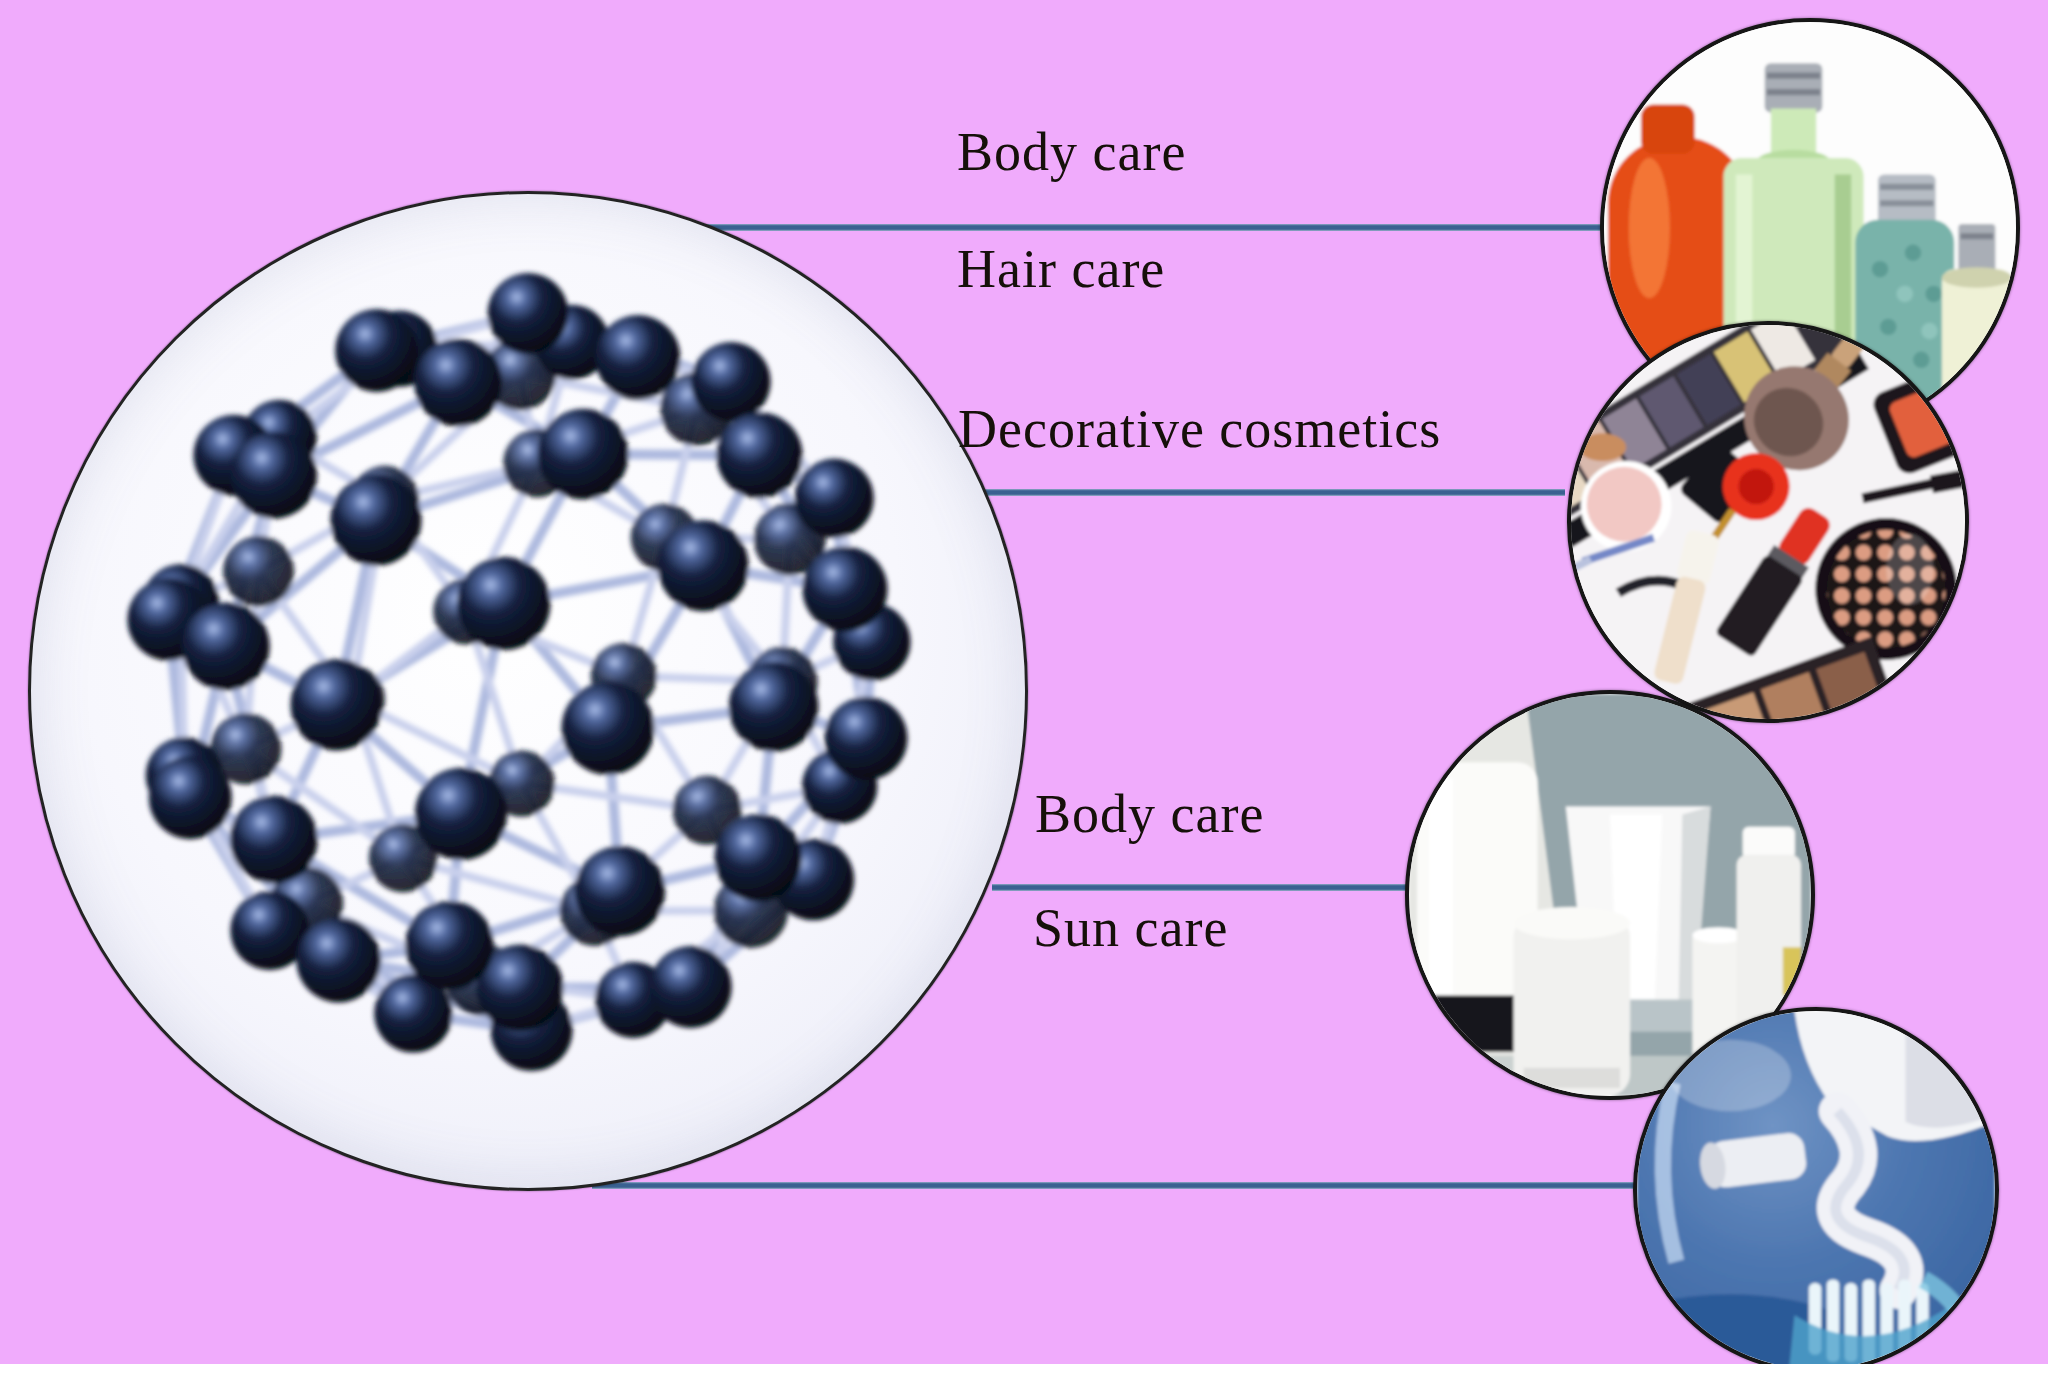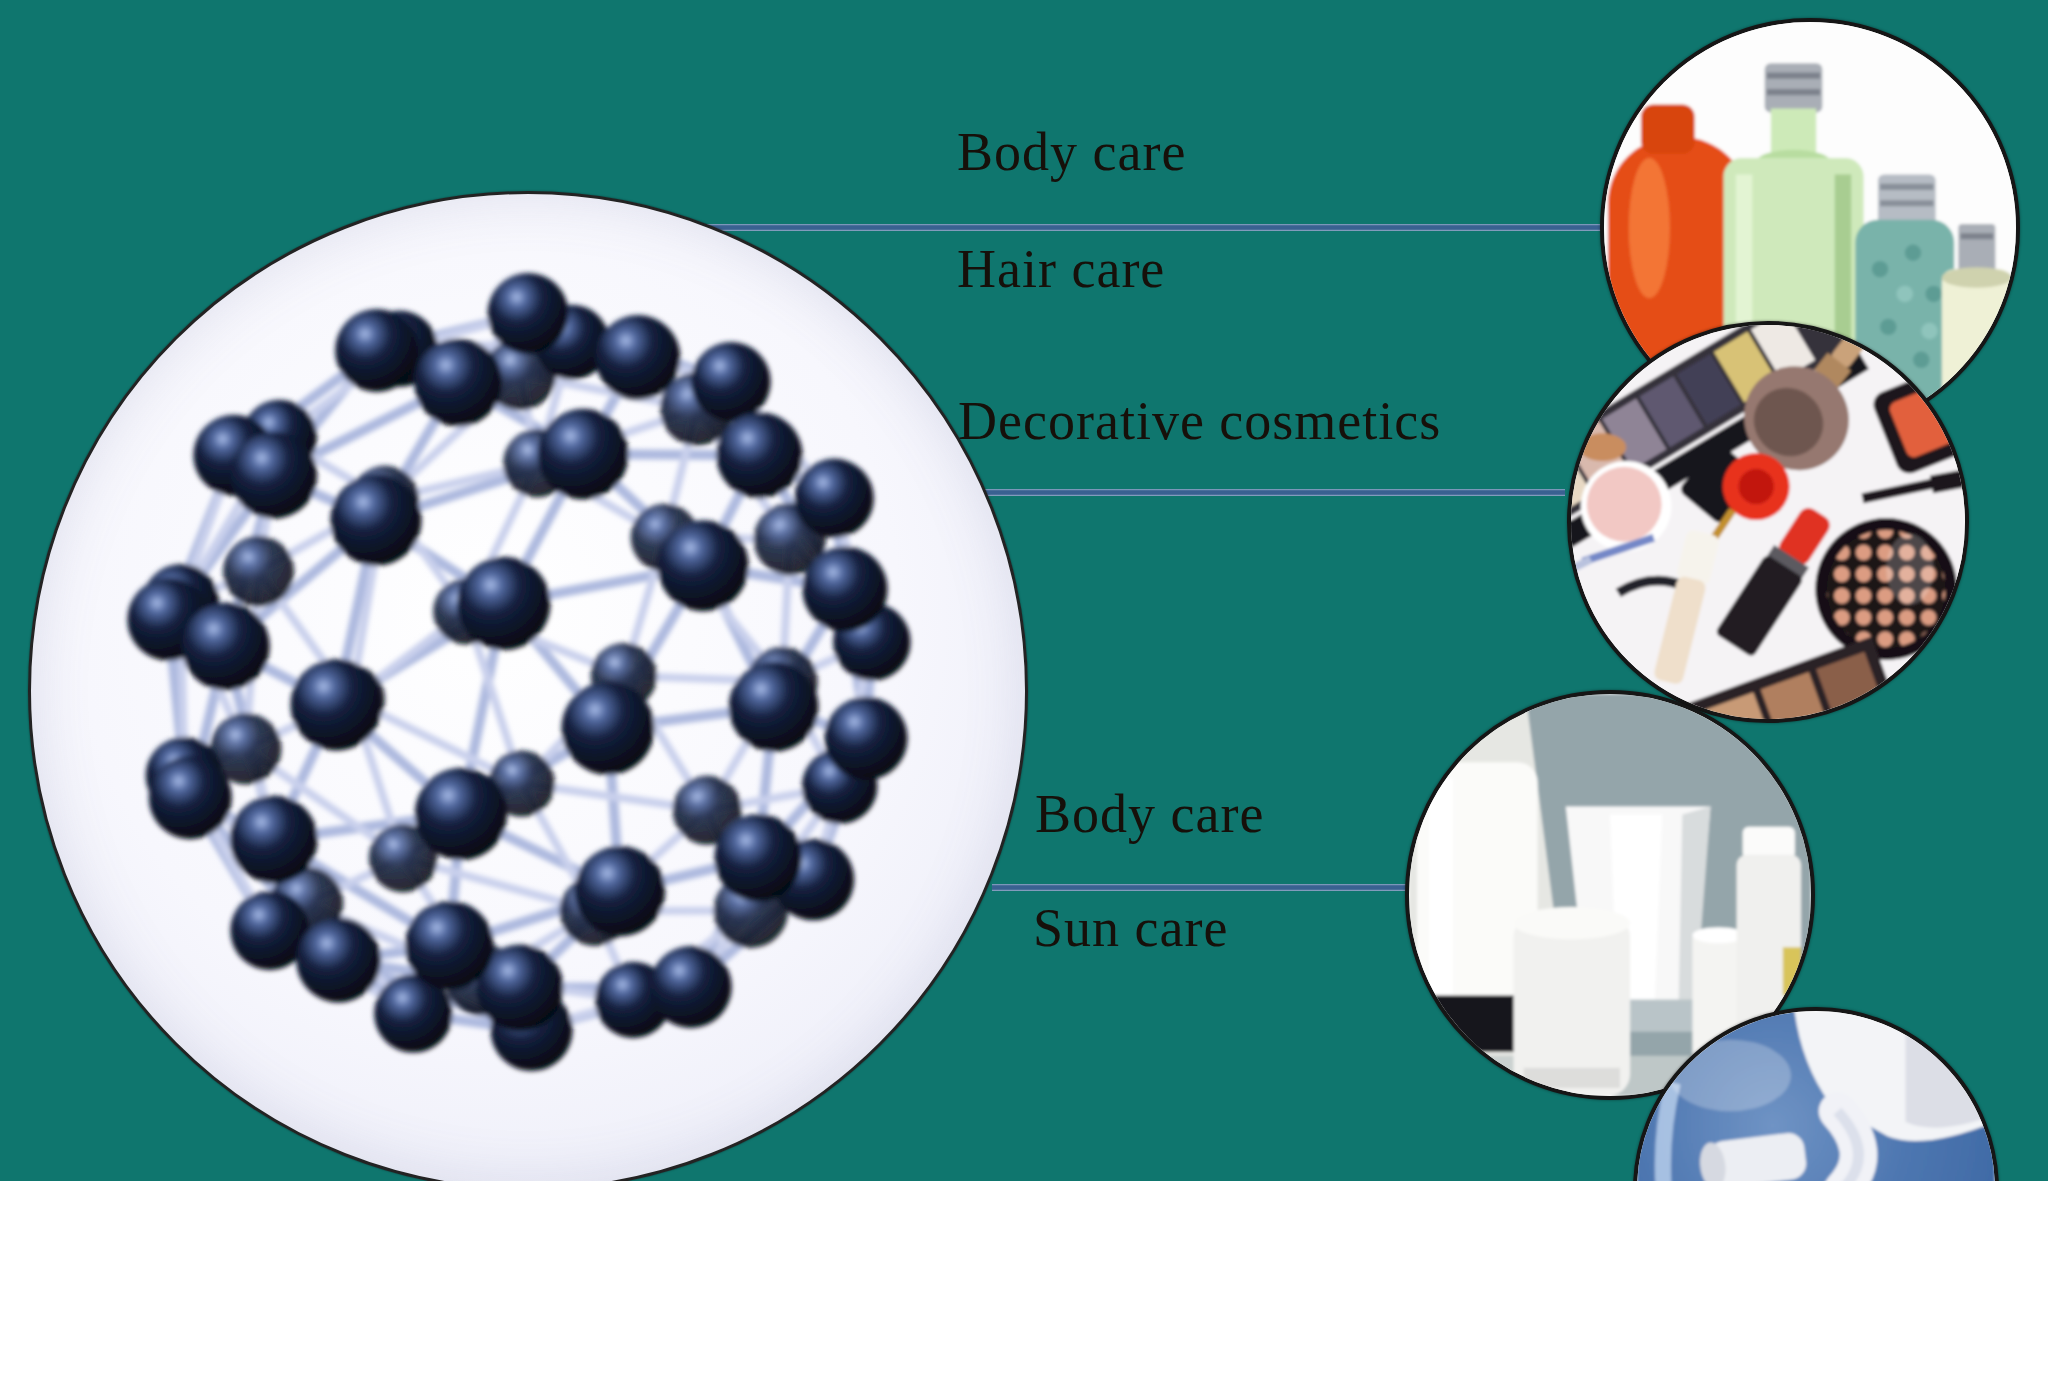--- a/index.html
+++ b/index.html
@@ -1,16 +1,16 @@
 <!DOCTYPE html>
 <html><head>
 <meta charset="utf-8">
 <style>
   html,body{margin:0;padding:0;background:#ffffff;}
-  #canvas{position:relative;width:2048px;height:1181px;background:#0f766e;overflow:hidden;
+  #canvas{position:relative;width:2048px;height:1364px;background:#f0abfc;overflow:hidden;
           font-family:"Liberation Serif","DejaVu Serif",serif;}
   .connector{position:absolute;height:7px;z-index:1;
      background:linear-gradient(to bottom,#93abc9 0%,#3a6191 26%,#3a6191 74%,#9db1cc 100%);}
   .lbl{position:absolute;z-index:9;font-size:54px;line-height:1.1;color:#16100a;
        letter-spacing:1px;white-space:nowrap;}
   .photo{position:absolute;border-radius:50%;overflow:hidden;background:#fff;
          border:4px solid #161616;box-shadow:0 0 3px rgba(0,0,0,.45);}
   .photo svg{display:block;width:100%;height:100%;}
   #big-circle{position:absolute;left:28px;top:191px;width:994px;height:994px;border-radius:50%;
       border:3px solid #232323;z-index:2;overflow:hidden;
@@ -477,17 +477,17 @@
         </g>
         <path d="M88 170 Q130 196 176 164 L180 200 L85 200 Z" fill="#4fa3cc" opacity="0.8"></path>
         <path d="M160 150 Q178 160 184 176" stroke="#7cc4e0" stroke-width="10" fill="none" opacity="0.8"></path>
         <ellipse cx="52" cy="36" rx="34" ry="20" fill="#ffffff" opacity="0.25"></ellipse>
       </g>
     </svg>
   </div>
 
   <div class="lbl" style="left:957px;top:123px;">Body care</div>
   <div class="lbl" style="left:957px;top:240px;text-align:right;">Hair care</div>
-  <div class="lbl" style="left:958px;top:392px;">Decorative cosmetics</div>
+  <div class="lbl" style="left:958px;top:400px;">Decorative cosmetics</div>
   <div class="lbl" style="left:1035px;top:785px;">Body care</div>
   <div class="lbl" style="left:1033px;top:899px;">Sun care</div>
 
 </div>
 
 </body></html>

